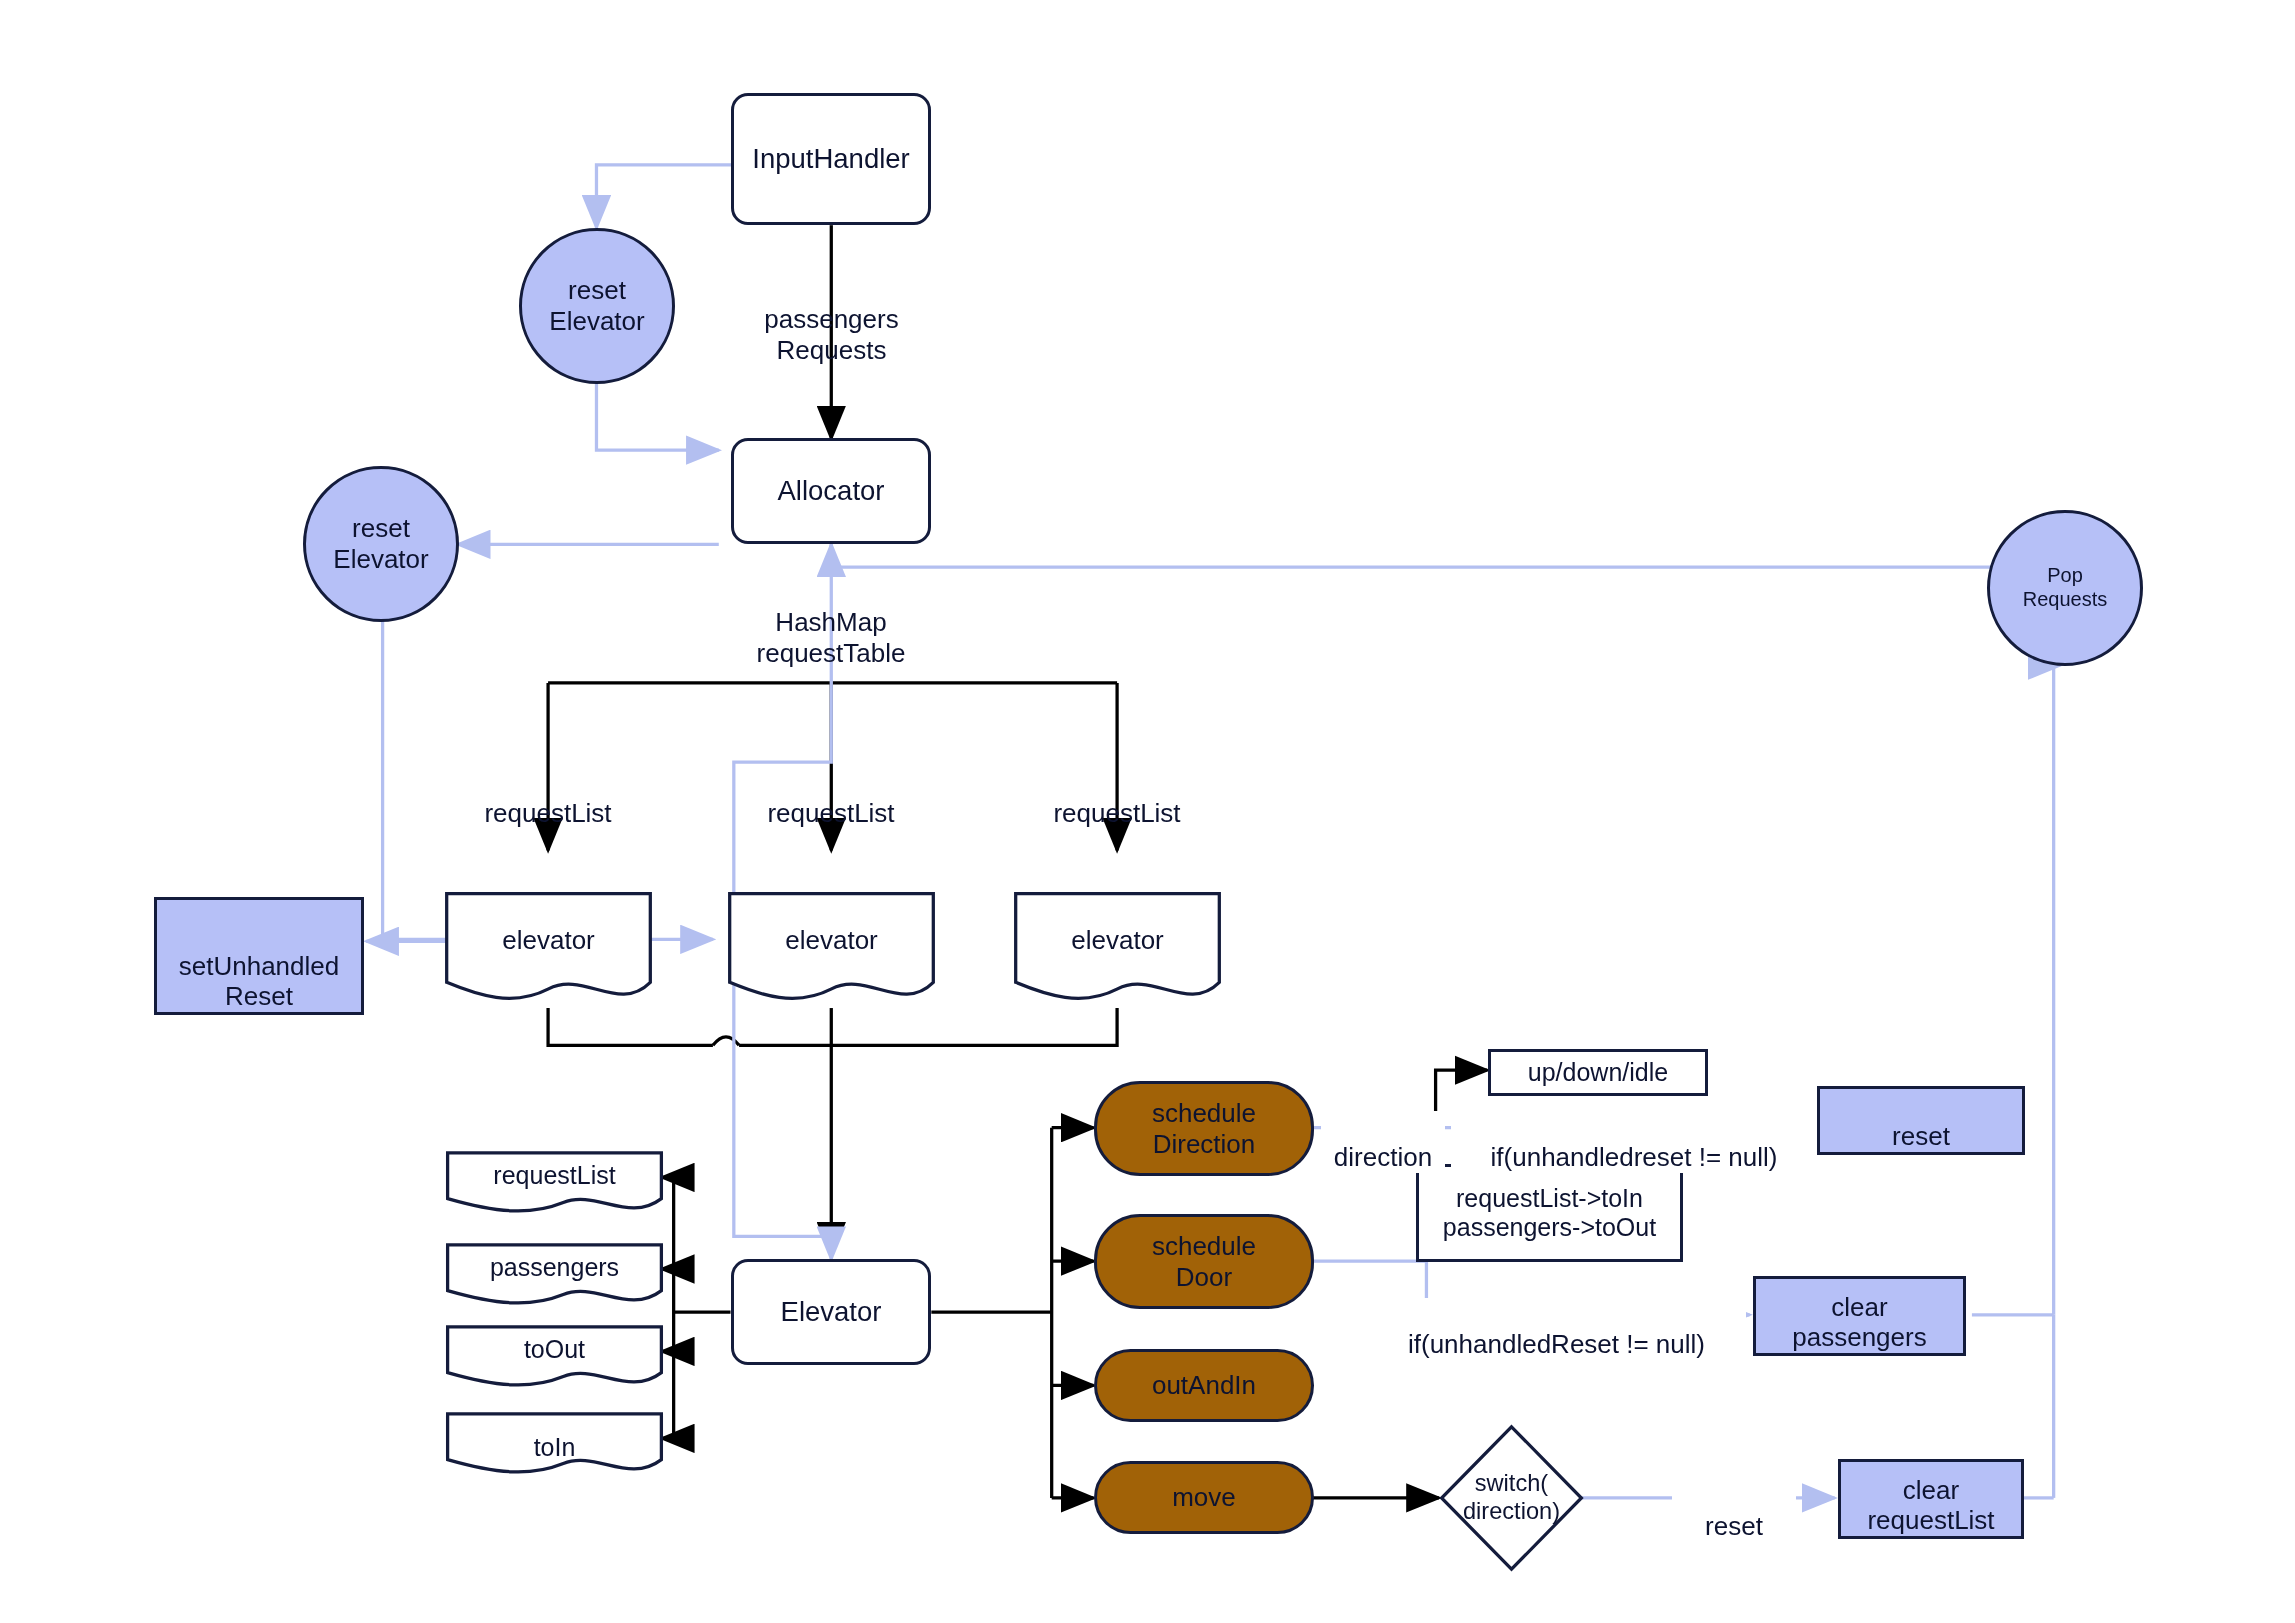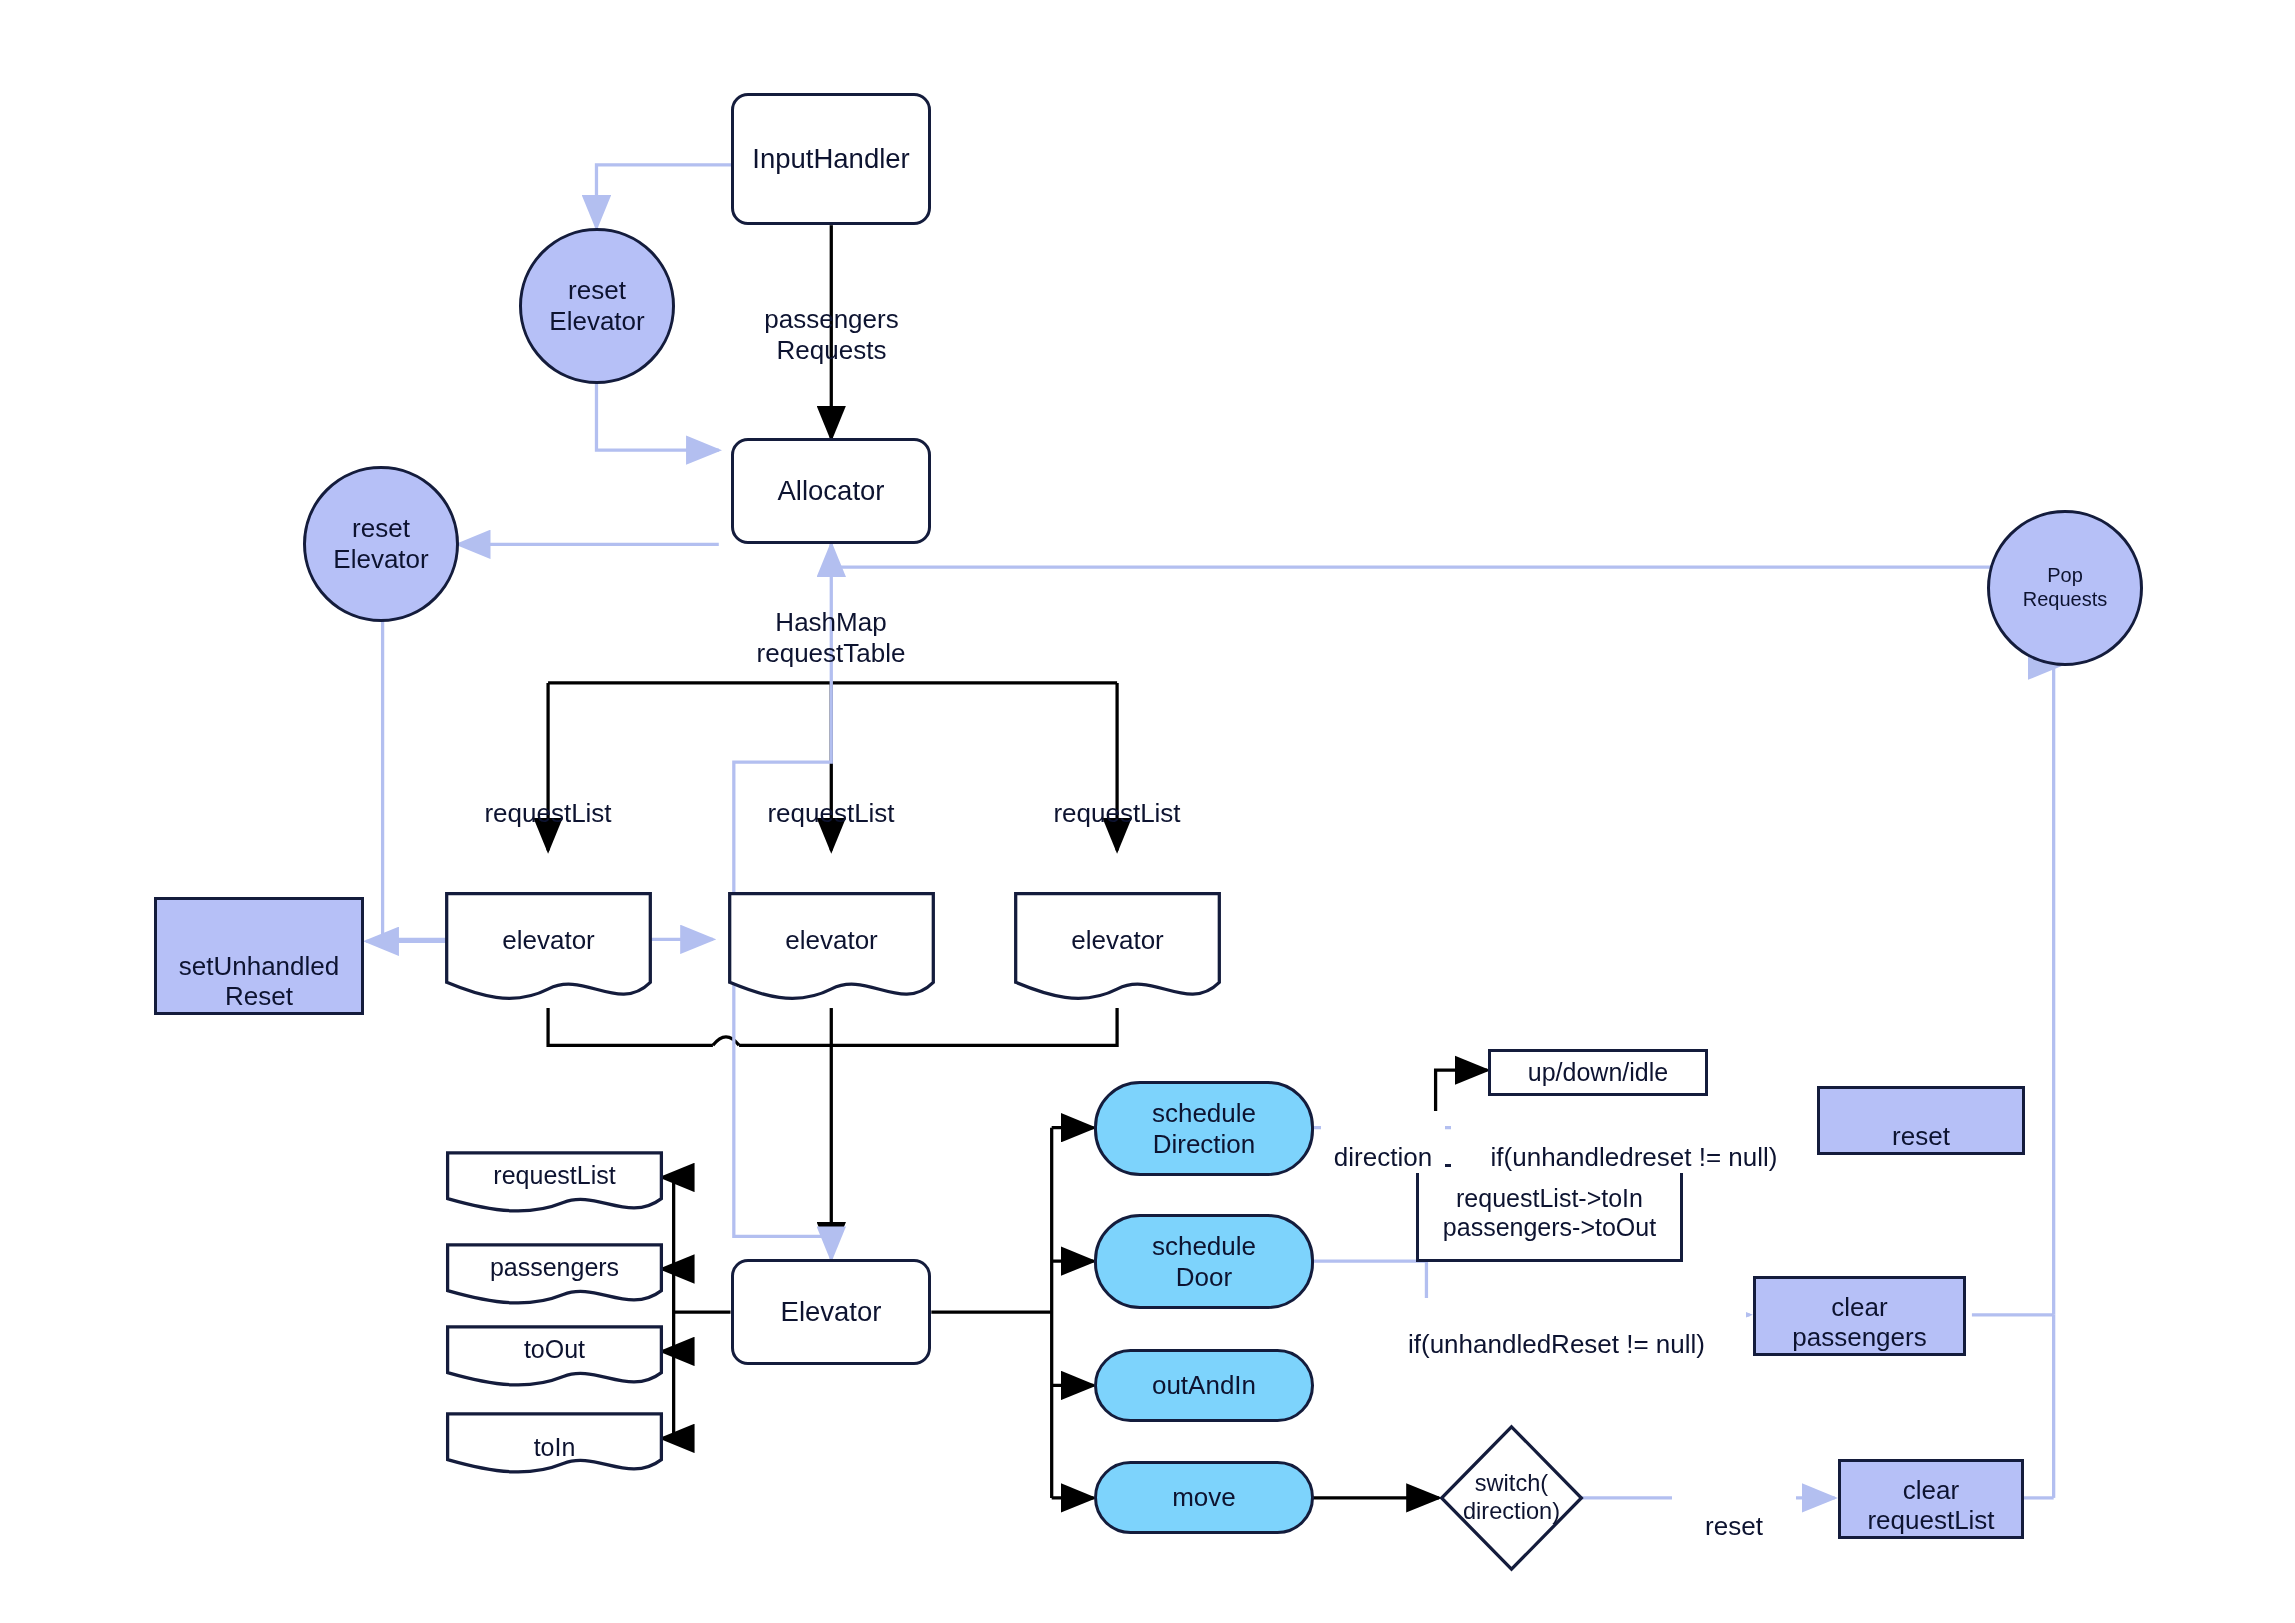--- a/index.html
+++ b/index.html
@@ -5,21 +5,21 @@
   html,body{margin:0;padding:0;background:#ffffff;}
   body{font-family:"Liberation Sans",sans-serif;}
   #stage{position:relative;width:2295px;height:1623px;background:#ffffff;overflow:hidden;}
   #wires{position:absolute;left:0;top:0;width:2295px;height:1623px;}
   .node{position:absolute;display:flex;align-items:center;justify-content:center;text-align:center;color:#0d1330;box-sizing:border-box;}
   .node .lbl{line-height:1.18;white-space:pre-line;}
   .rrect{border:3.3px solid #141c3c;border-radius:17px;background:#ffffff;}
   .prect{border:3.3px solid #141c3c;background:#ffffff;}
   .fillrect{border:3.3px solid #141c3c;background:#b6c0f7;align-items:flex-end;}
   .ellipse{border:3.3px solid #141c3c;border-radius:50%;background:#b6c0f7;}
-  .stadium{border:3.3px solid #141c3c;border-radius:46px;background:#7dd3fc;}
+  .stadium{border:3.3px solid #141c3c;border-radius:46px;background:#a16207;}
   .edgelbl{position:absolute;color:#0d1330;text-align:center;line-height:1.2;white-space:pre-line;background:transparent;}
   .docshape{position:absolute;}
   .diamondwrap{position:absolute;}
 </style>
 </head>
 <body>
 
 <div id="stage">
 
   <svg id="wires" viewBox="0 0 3509 2481" xmlns="http://www.w3.org/2000/svg">

